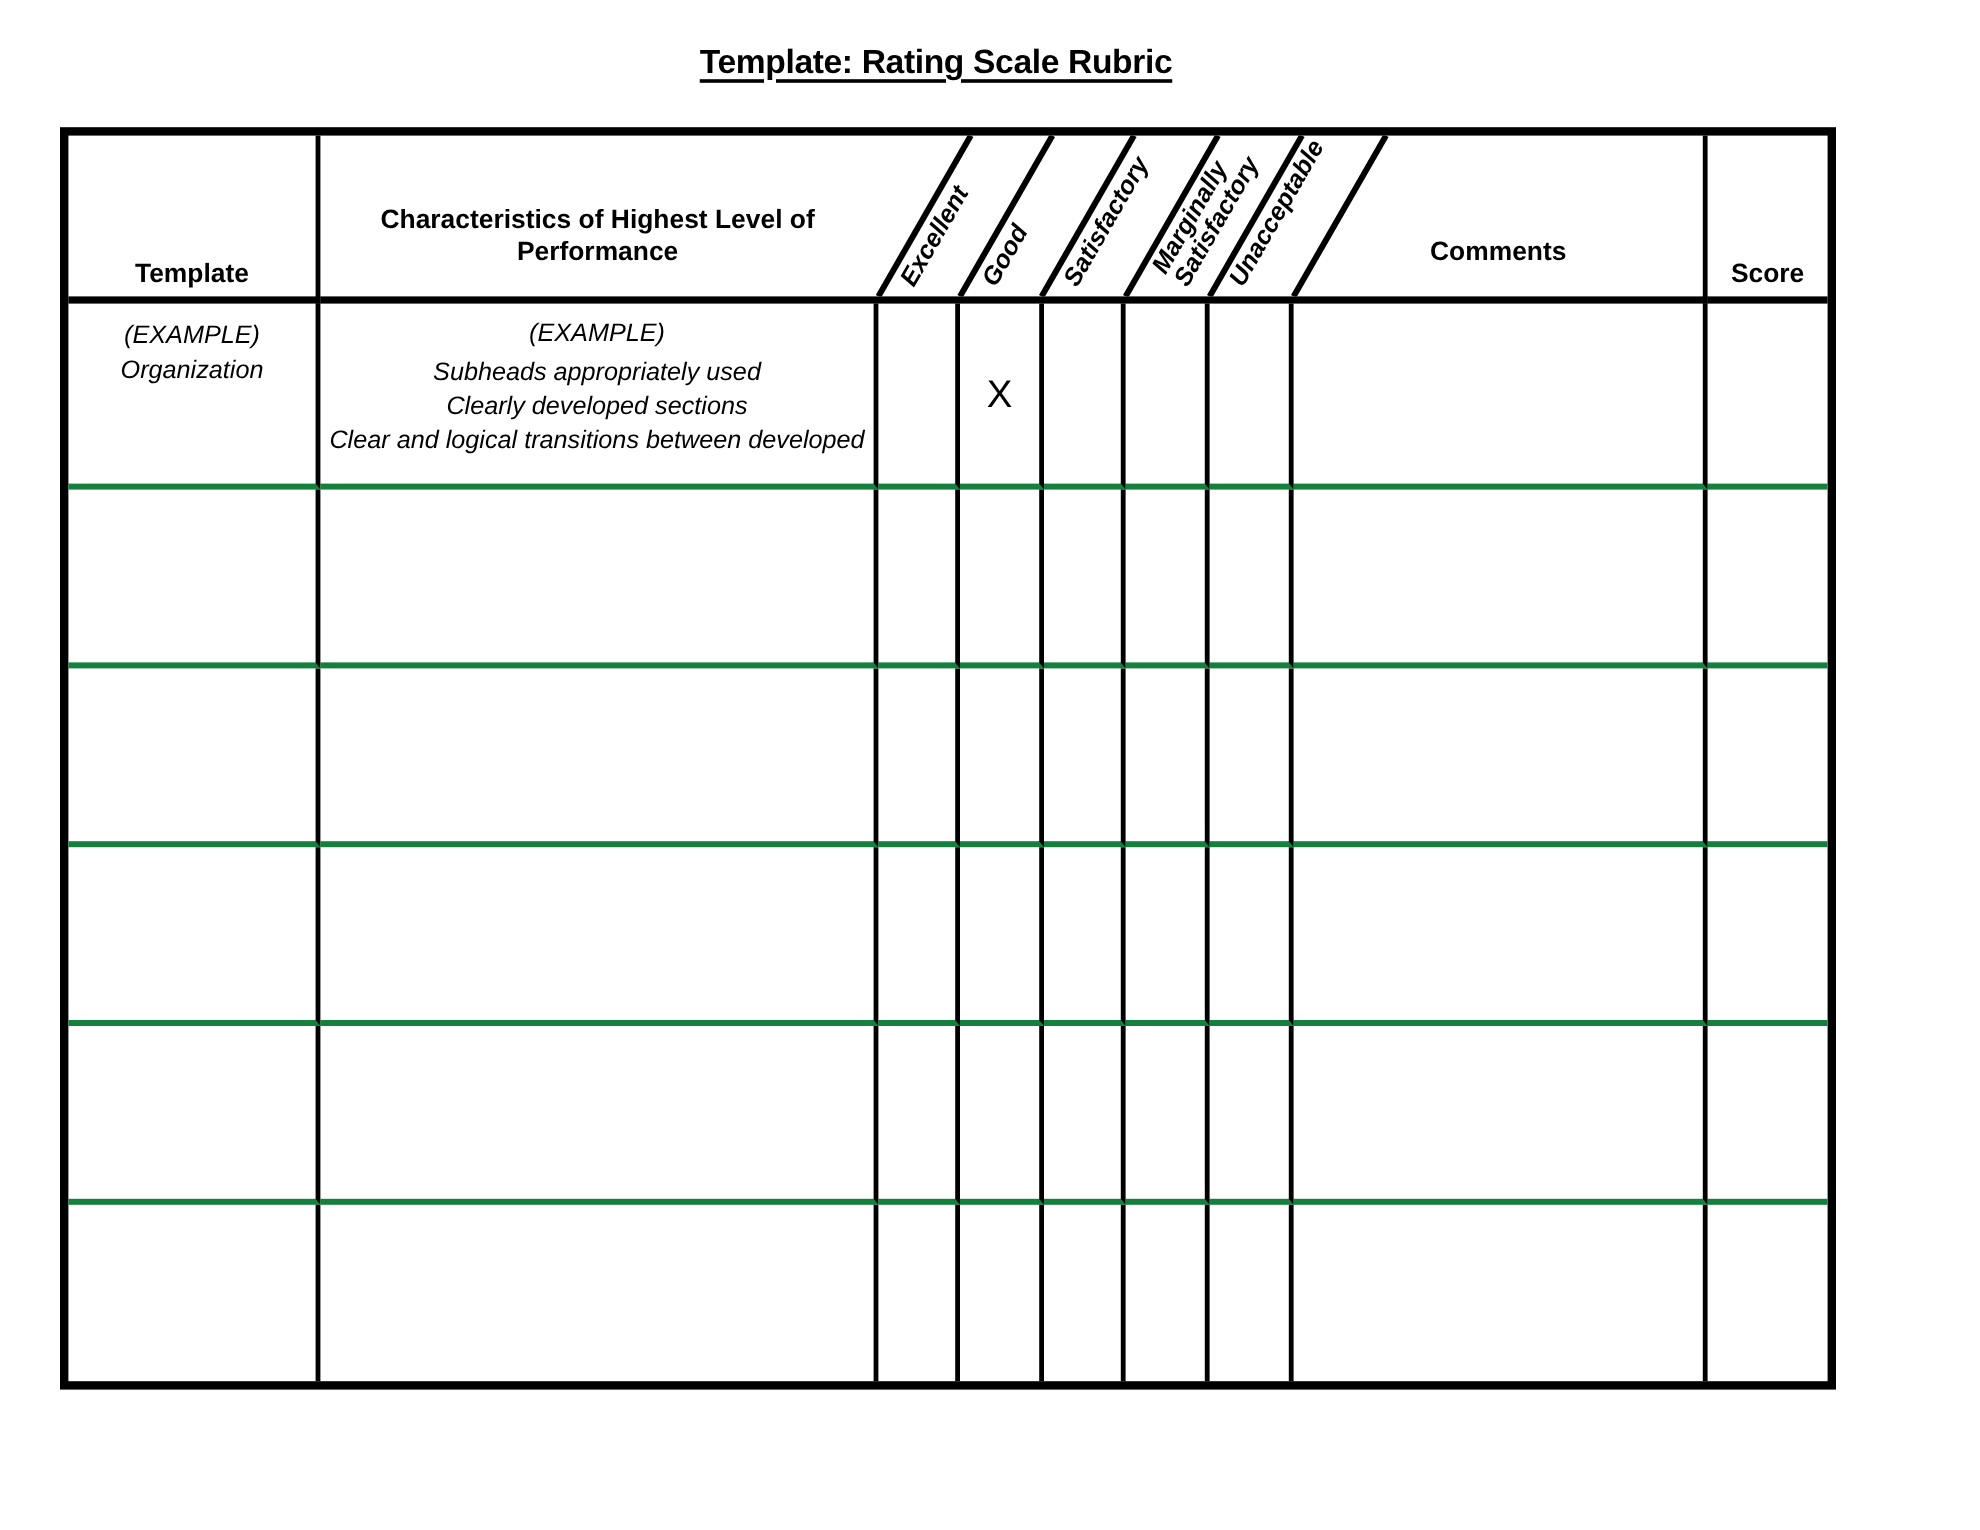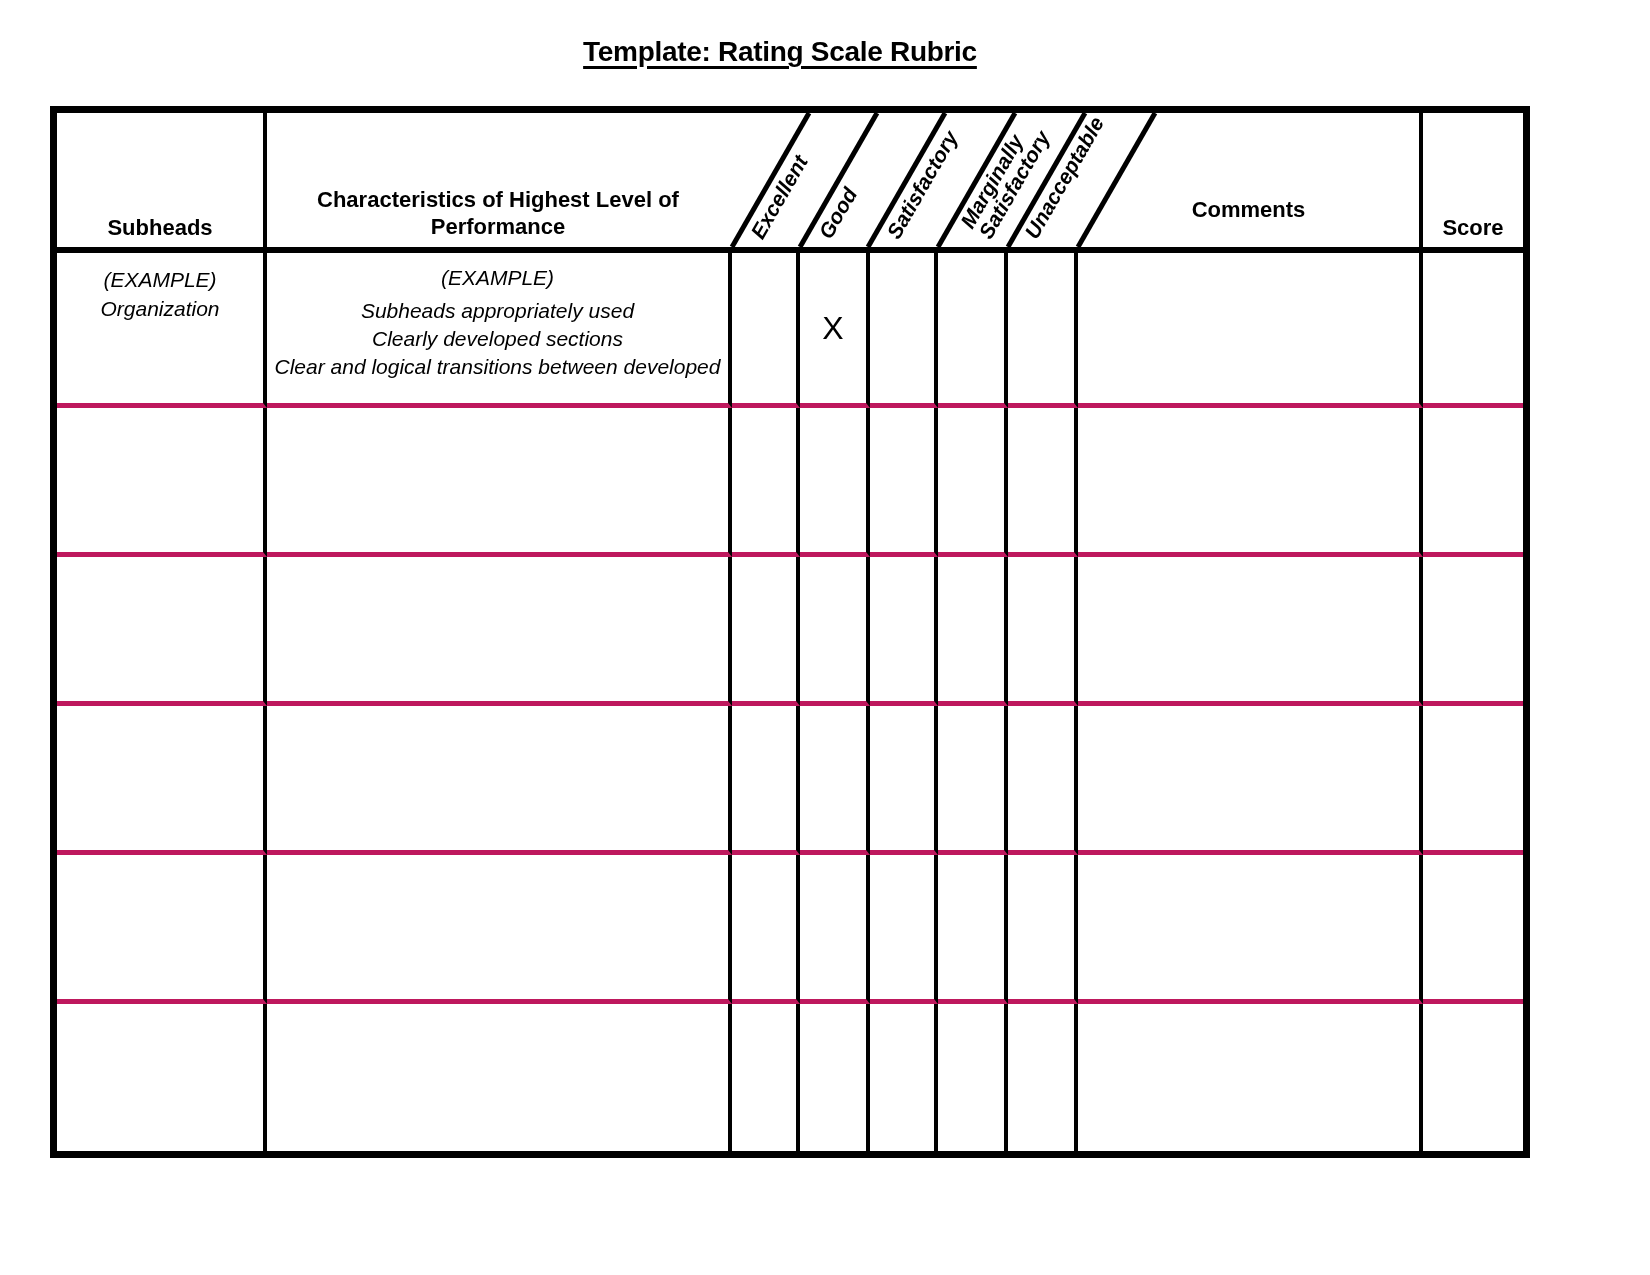--- a/index.html
+++ b/index.html
@@ -26,36 +26,36 @@
     position: absolute; left: 50px; top: 106px;
     display: grid;
     grid-template-columns: 210px 465px 68px 70px 68px 70px 70px 345px 100px;
     grid-template-rows: 140px 155px 149px 149px 149px 149px 147px;
     border: 7px solid #000;
     background: #fff;
   }
   .cell {
     box-sizing: border-box;
     border-right: 4px solid #000;
-    border-bottom: 5px solid #be185d;
+    border-bottom: 5px solid #15803d;
     position: relative;
   }
   .cell.no-r { border-right: none; }
   .cell.lastrow { border-bottom: none; }
   .cell.hdr { border-bottom: 6px solid #000; }
 
   .h-end {
     display: flex; align-items: flex-end; justify-content: center;
     padding-bottom: 6px;
     font-weight: bold; font-size: 22px;
   }
   .h-mid { grid-column: 2 / 9; }
   .diag-svg { position: absolute; left: 0; top: 0; width: 1152px; height: 134px; }
   .h-char-label {
-    position: absolute; left: 2px; bottom: 7px; width: 458px;
+    position: absolute; left: 2px; bottom: 24px; width: 458px;
     text-align: center; font-weight: bold; font-size: 22px; line-height: 27px;
   }
   .h-comments-label {
     position: absolute; left: 811px; bottom: 24px; width: 341px;
     text-align: center; font-weight: bold; font-size: 22px;
   }
   .rot {
     position: absolute; bottom: 5px;
     transform: rotate(-60deg); transform-origin: 0 100%;
     font-weight: bold; font-style: italic; font-size: 21px;
@@ -84,21 +84,21 @@
 </head>
 <body>
 
 <div class="title-wrap">
   <span class="title">Template: Rating Scale Rubric</span>
 </div>
 
 <div class="rubric">
 
   <div class="cell hdr h-end">
-    <span>Subheads</span>
+    <span>Template</span>
   </div>
 
   <div class="cell hdr h-mid">
     <svg class="diag-svg" viewBox="0 0 1152 134">
       <line x1="465" y1="134" x2="542" y2="0" stroke="#000" stroke-width="5"></line>
       <line x1="533" y1="134" x2="610" y2="0" stroke="#000" stroke-width="5"></line>
       <line x1="601" y1="134" x2="678" y2="0" stroke="#000" stroke-width="5"></line>
       <line x1="671" y1="134" x2="748" y2="0" stroke="#000" stroke-width="5"></line>
       <line x1="741" y1="134" x2="818" y2="0" stroke="#000" stroke-width="5"></line>
       <line x1="811" y1="134" x2="888" y2="0" stroke="#000" stroke-width="5"></line>

